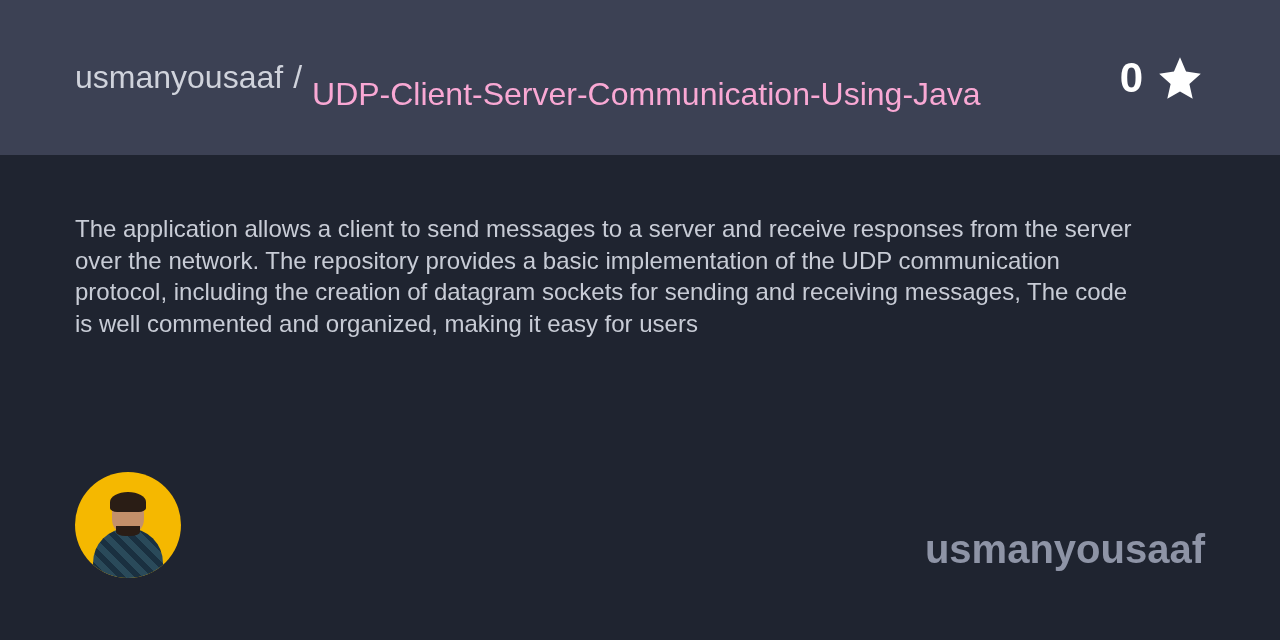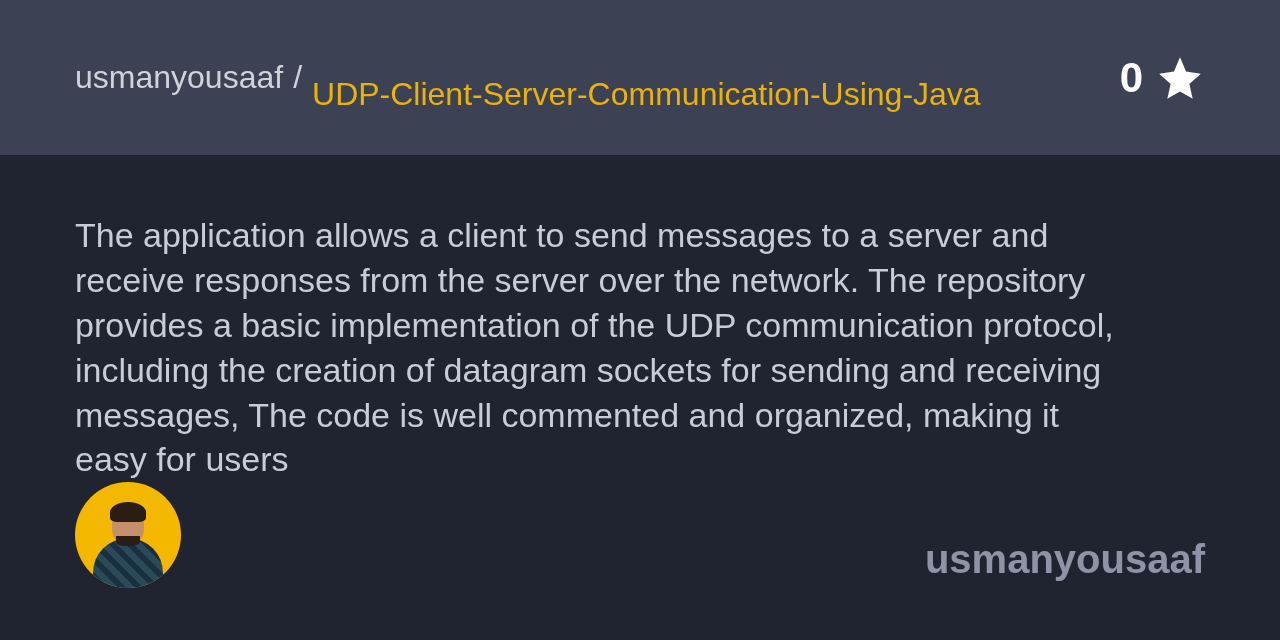--- a/index.html
+++ b/index.html
@@ -30,21 +30,21 @@
       align-items: center;
       gap: 10px;
     }
     .breadcrumb-owner {
       color: #d0d3dc;
     }
     .breadcrumb-sep {
       color: #d0d3dc;
     }
     .breadcrumb-repo {
-      color: #eab308;
+      color: #f9a8d4;
       margin-top: 33px;
     }
     .star-container {
       display: flex;
       align-items: center;
       gap: 12px;
     }
     .star-count {
       font-size: 42px;
       font-weight: 700;
@@ -55,21 +55,21 @@
       height: 50px;
     }
     .content {
       padding: 58px 75px 0 75px;
       height: 485px;
       display: flex;
       flex-direction: column;
       justify-content: space-between;
     }
     .description {
-      font-size: 34px;
+      font-size: 24px;
       line-height: 1.32;
       color: #c8ccd6;
       font-weight: 400;
       max-width: 1060px;
     }
     .footer {
       display: flex;
       align-items: flex-end;
       justify-content: space-between;
       padding-bottom: 62px;

